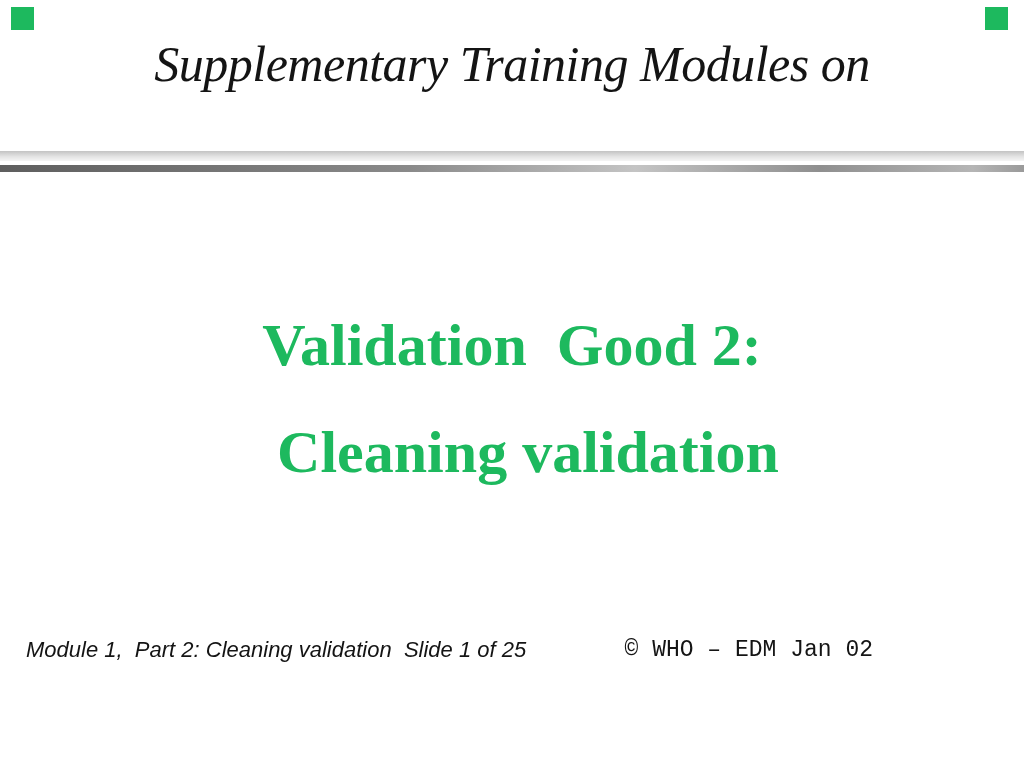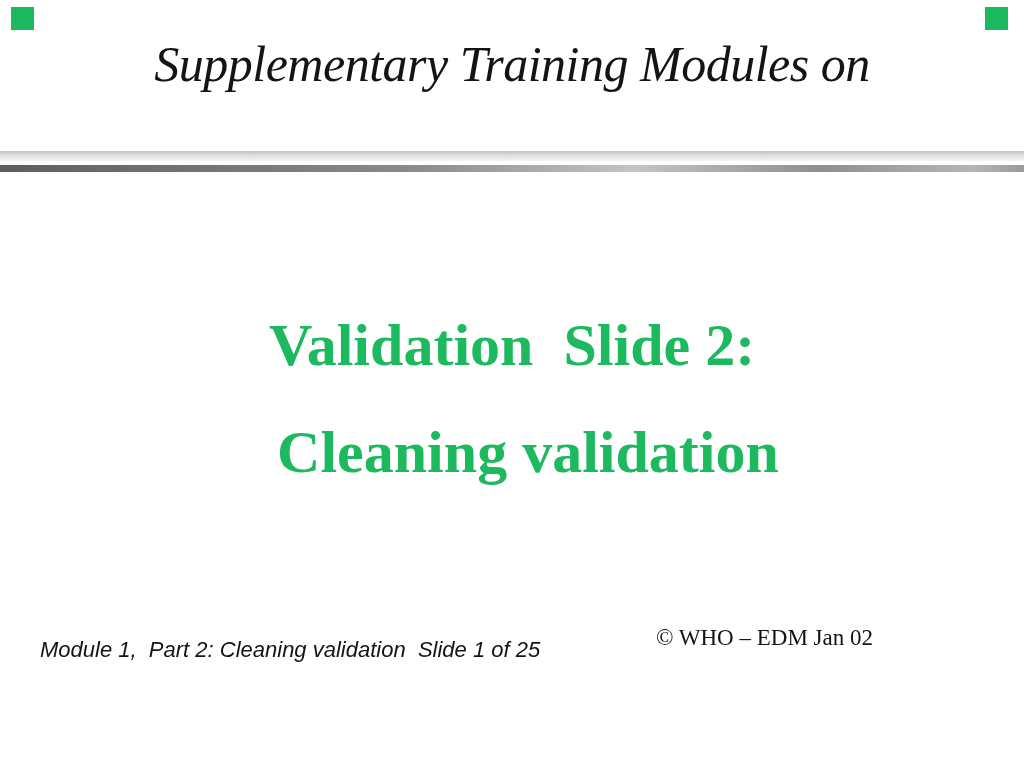--- a/index.html
+++ b/index.html
@@ -28,27 +28,27 @@
     background:linear-gradient(90deg,#5e5e5e 0%,#8a8a8a 40%,#c4c4c4 62%,#8f8f8f 80%,#b5b5b5 95%,#9a9a9a 100%);
   }
   .green-heading{
     position:absolute;left:0;width:1024px;text-align:center;
     font-weight:700;font-size:60px;line-height:60px;
     color:var(--heading-green,#1db95e);white-space:pre;
   }
   .green-heading.line1{top:315px;}
   .green-heading.line2{top:422px;margin-left:16px;}
   .footer-left{
-    position:absolute;left:40px;bottom:17px;
+    position:absolute;left:26px;bottom:17px;
     font-family:"Liberation Sans",sans-serif;font-style:italic;
     font-size:22px;color:var(--ink,#141414);white-space:pre;
   }
   .footer-right{
-    position:absolute;right:151px;bottom:29px;
-    font-family:Liberation Serif, serif;
+    position:absolute;right:151px;bottom:17px;
+    font-family:Liberation Mono, monospace;
     font-size:23px;color:var(--ink,#141414);white-space:pre;
   }
   .logo{position:absolute;}
   .logo.who{left:877px;top:686px;width:68px;height:80px;}
   .logo.edm{left:948px;top:688px;width:73px;height:78px;}
 </style>
 </head>
 <body>
 
 <div class="slide">
@@ -56,21 +56,21 @@
   <div class="corner-square left"></div>
   <div class="corner-square right"></div>
 
   <div class="slide-title">
     <div>Supplementary Training Modules on</div>
   </div>
 
   <div class="rule-light"></div>
   <div class="rule-dark"></div>
 
-  <div class="green-heading line1">Validation  Slide 2:</div>
+  <div class="green-heading line1">Validation  Good 2:</div>
   <div class="green-heading line2">Cleaning validation</div>
 
   <div class="footer-left">Module 1,  Part 2: Cleaning validation  Slide 1 of 25</div>
   <div class="footer-right">© WHO – EDM Jan 02</div>
 
   <svg class="logo who" viewBox="0 0 70 82" aria-hidden="true">
     <g style="stroke:var(--ink,#141414)" fill="none">
       <path d="M8,31 A28,28 0 1 0 62,31" stroke-width="7.5" stroke-dasharray="3.1 2.7"></path>
       <path d="M13,33 A22.5,22.5 0 1 0 57,33" stroke-width="6.5" stroke-dasharray="2.7 2.5"></path>
       <path d="M28,72 L42,63 M28,63 L42,72" stroke-width="2.8"></path>

